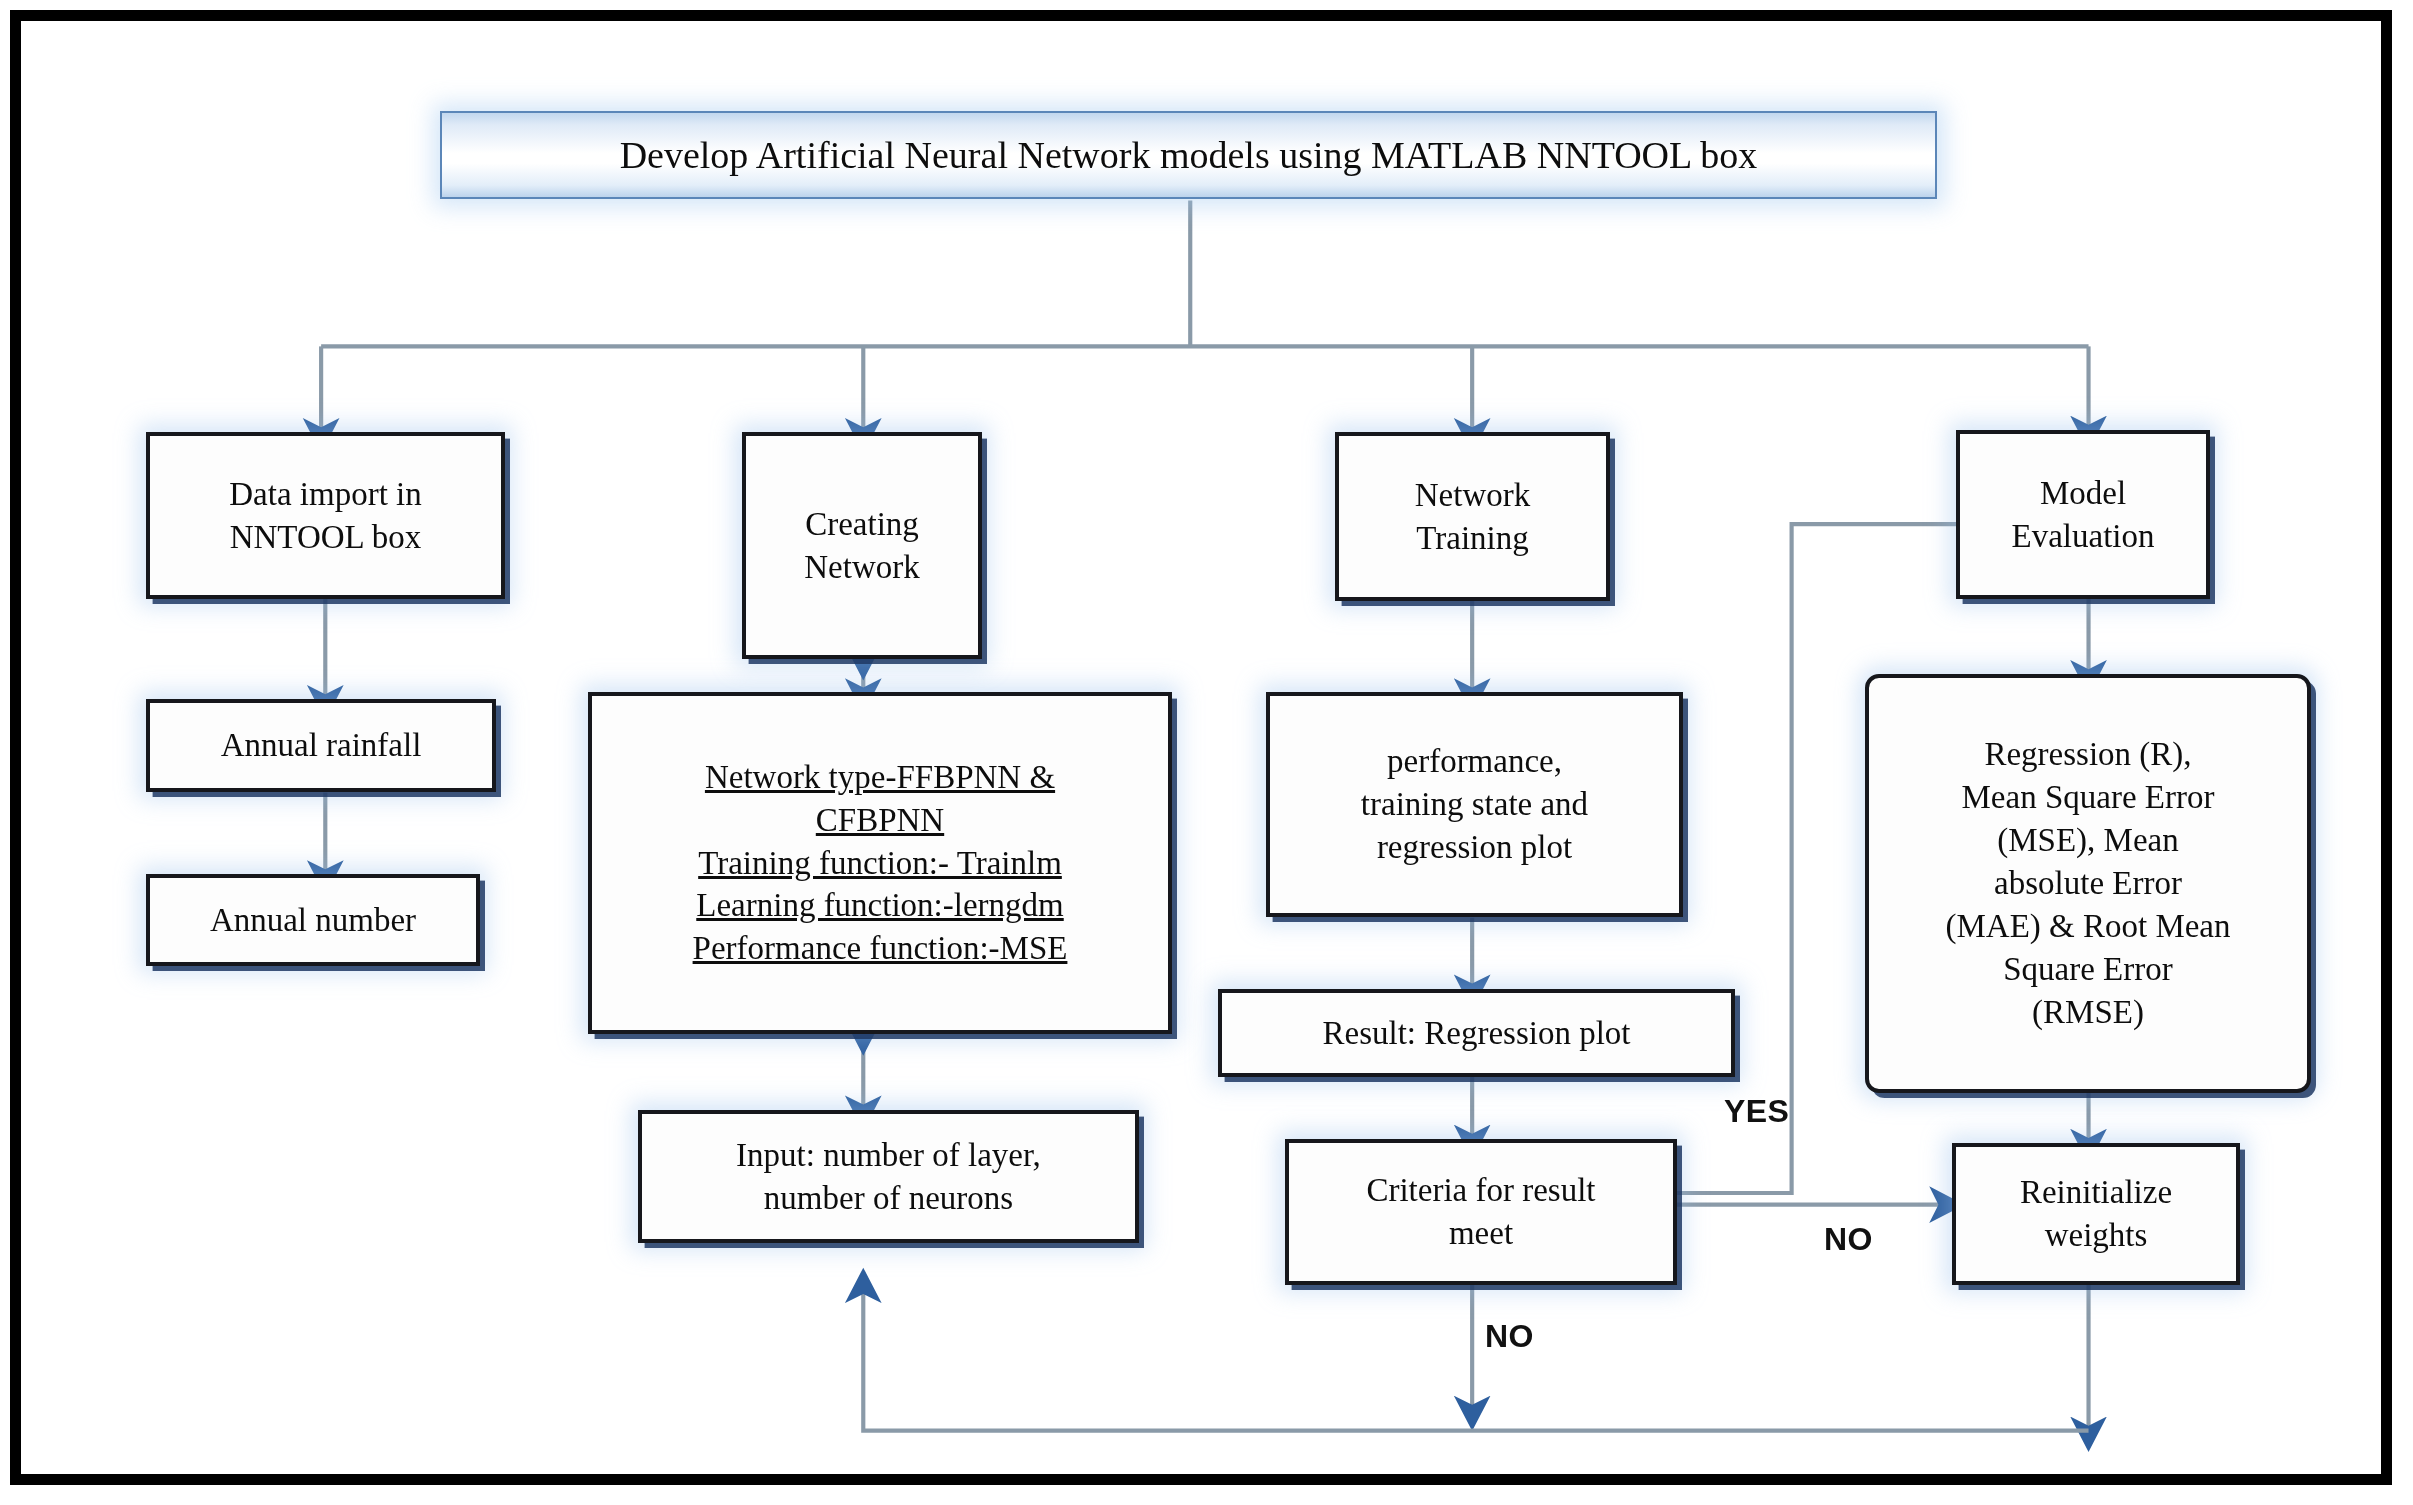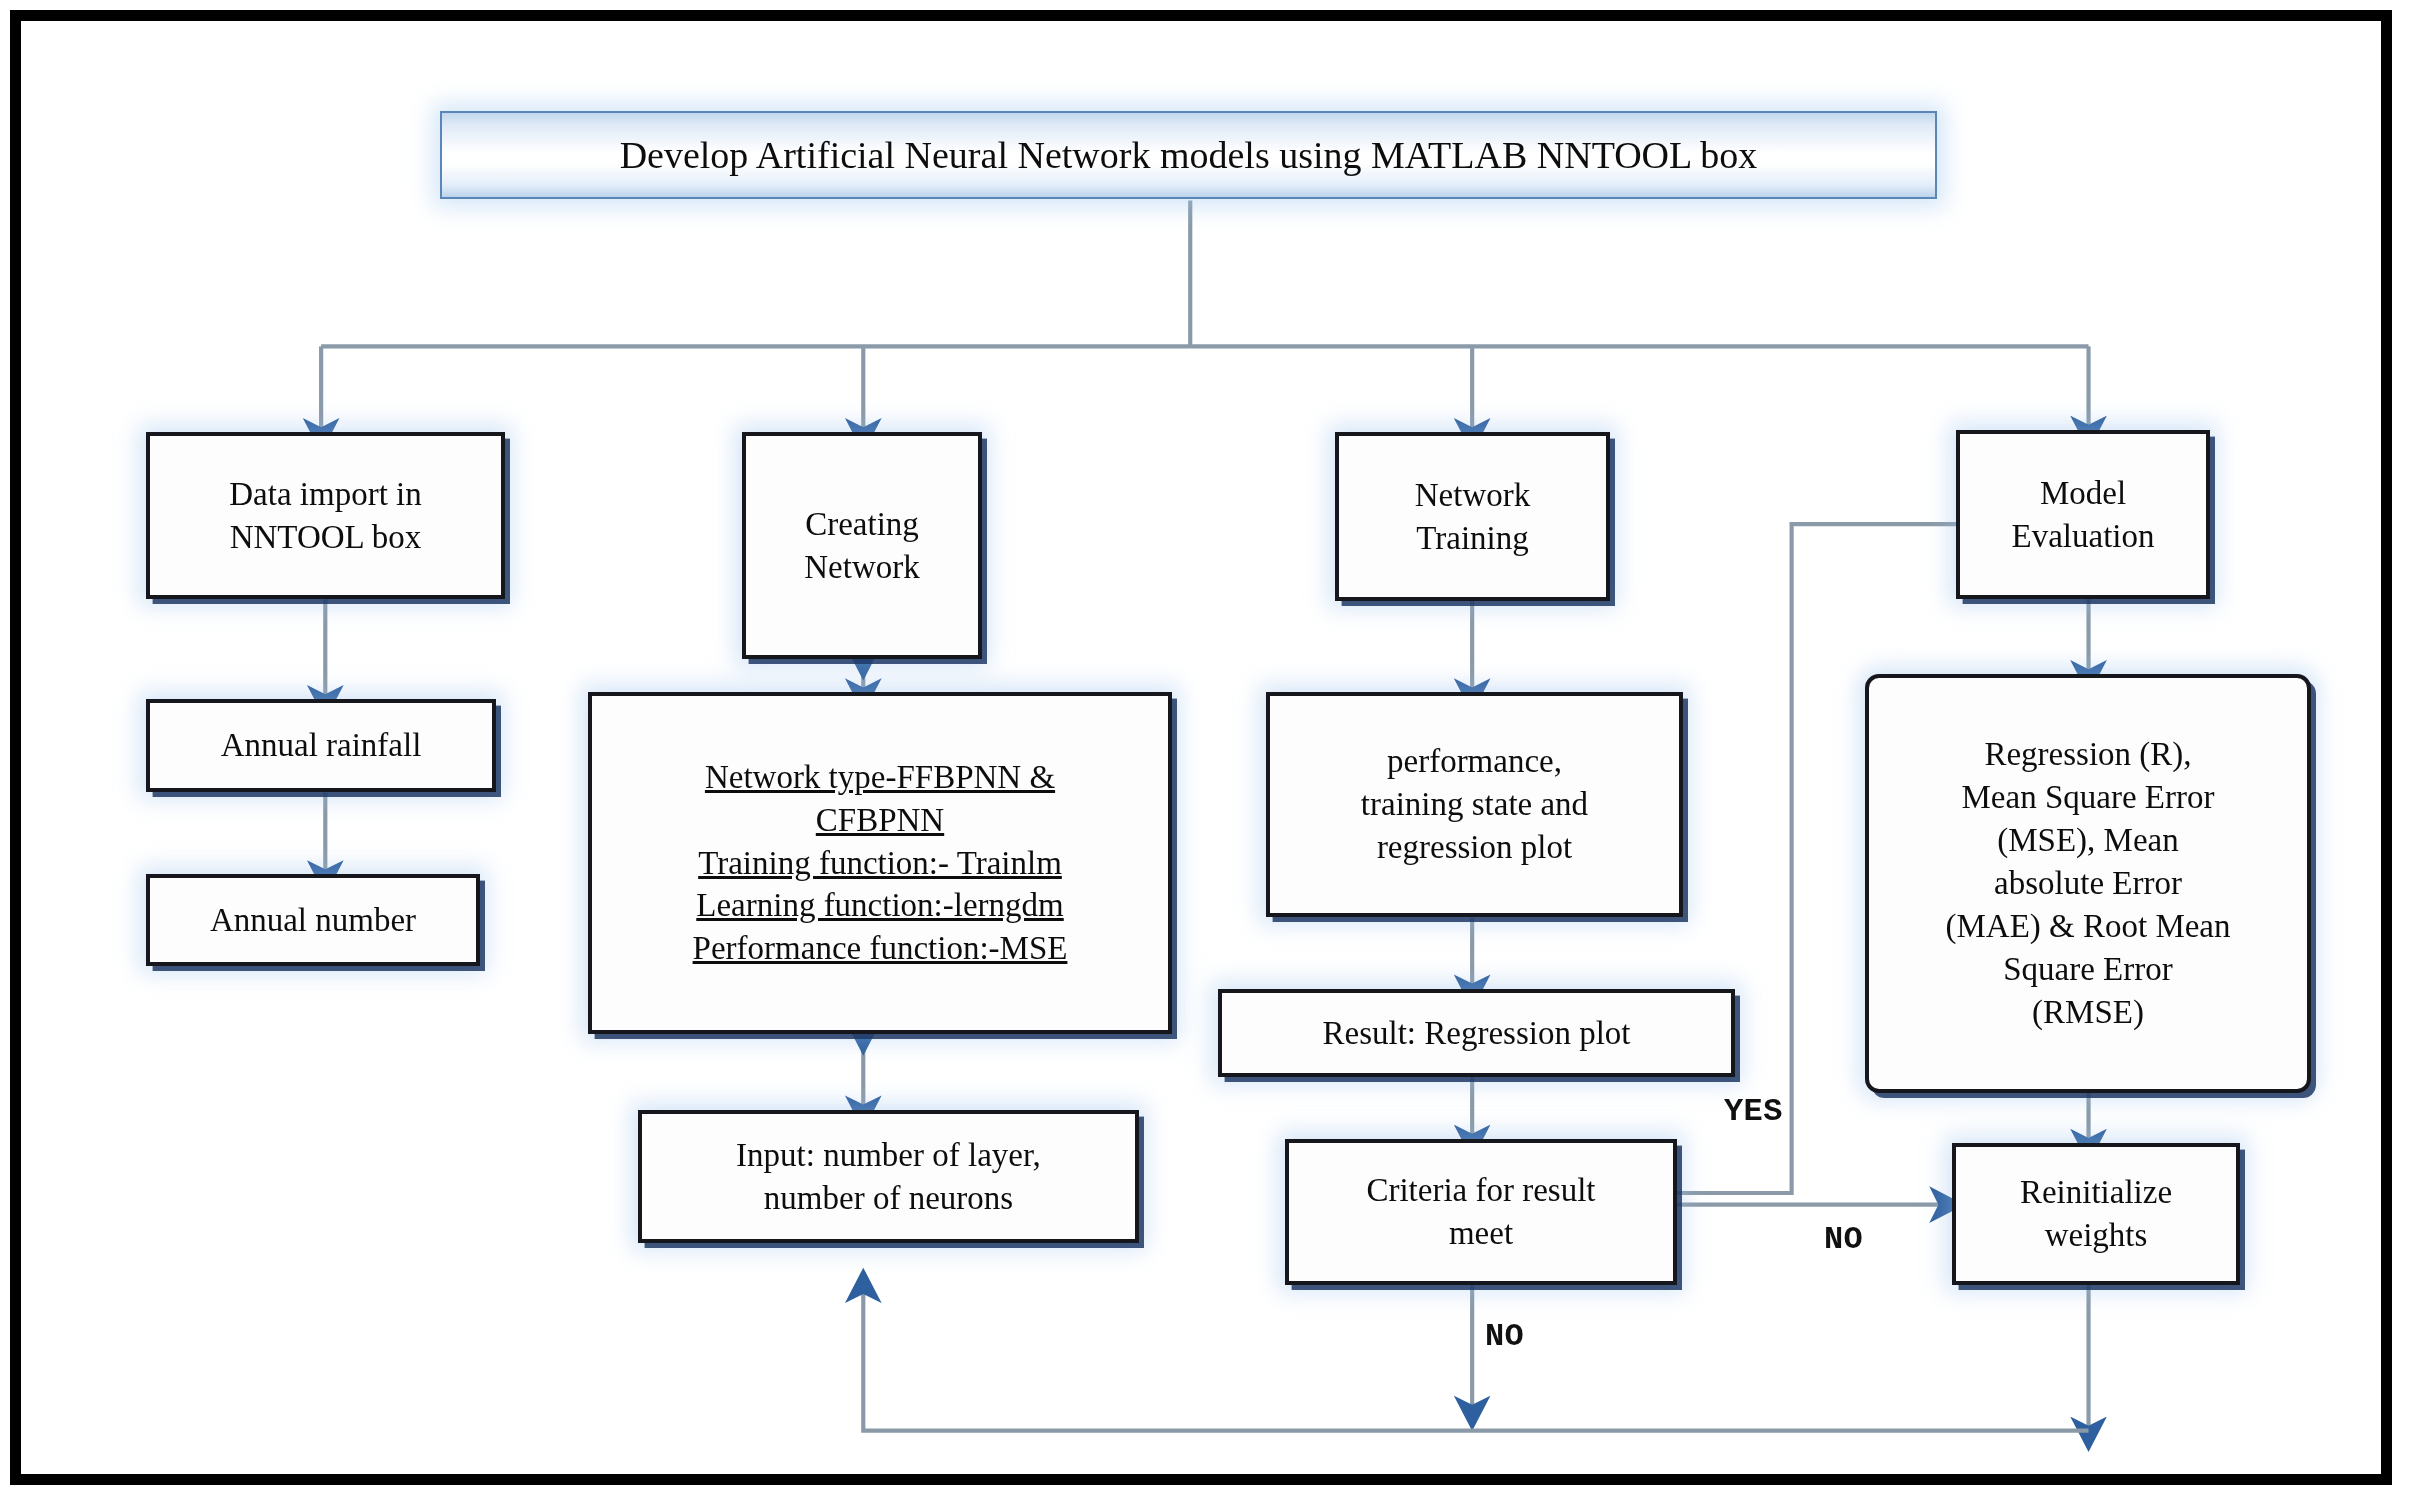--- a/index.html
+++ b/index.html
@@ -71,21 +71,21 @@
     display: flex;
     align-items: center;
     justify-content: center;
     text-align: center;
     color: #0d0d0d;
     font-size: 38px;
     box-shadow: 0 0 22px 7.5px rgba(160,200,240,0.45);
   }
   .edge-label {
     position: absolute;
-    font-family: Liberation Mono, monospace;
+    font-family: Liberation Sans, sans-serif;
     font-weight: bold;
     font-size: 32px;
     color: #111111;
     letter-spacing: 0.4px;
   }
 </style>
 </head>
 <body>
 
 <div id="canvas">

